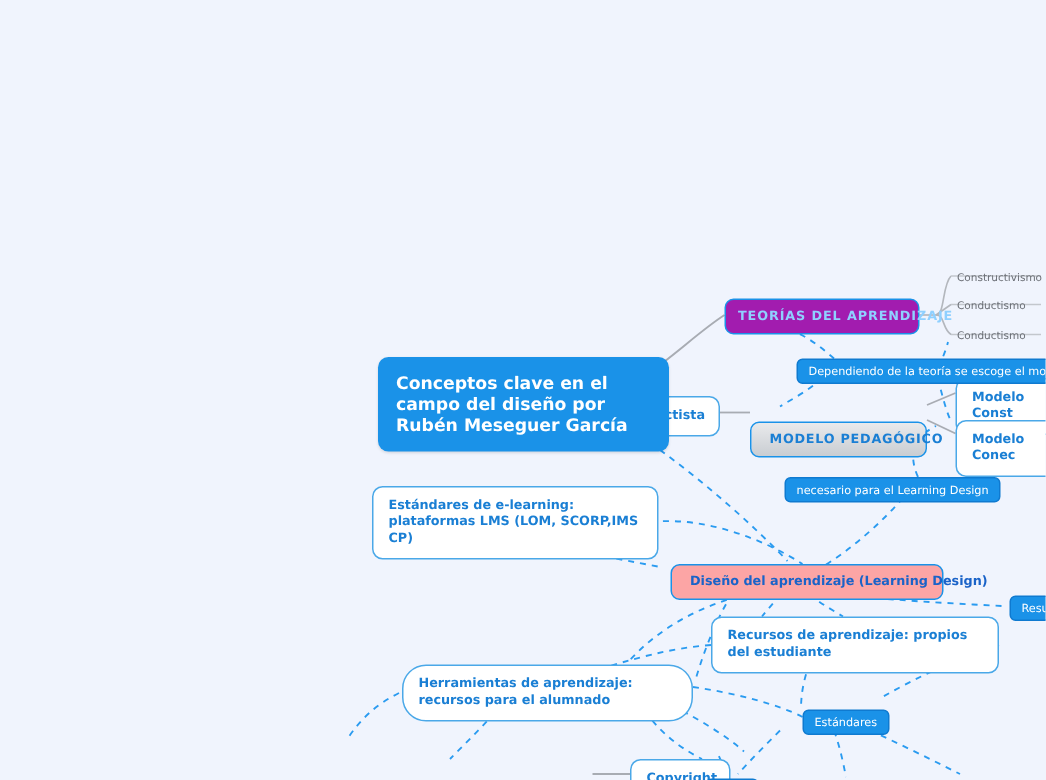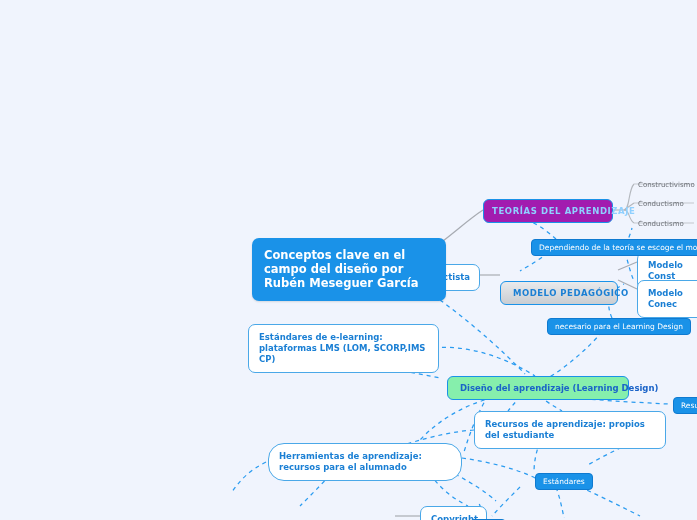--- a/index.html
+++ b/index.html
@@ -36,21 +36,21 @@
   
   .n-grey{
     background:linear-gradient(#e9eaec,#c9cdd2);
     border:1.4px solid #1a92e8;border-radius:6px;
     color:#1a7fd4;font-weight:bold;font-size:8.5px;letter-spacing:.5px;
     padding:6px 12px;text-align:center;
     z-index:30;
   }
   
   .n-orange{
-    background:#86efac;color:#1a63c8;
+    background:#fca5a5;color:#1a63c8;
     border:1.4px solid #1a92e8;border-radius:6px;
     font-weight:bold;font-size:8.5px;
     padding:6px 12px;text-align:center;
     z-index:30;
   }
   
   .n-box{
     background:#ffffff;color:#1a7fd4;
     border:1.4px solid #4aa8e8;border-radius:7px;
     font-weight:bold;font-size:8.5px;line-height:11px;
@@ -139,21 +139,21 @@
   <div class="node n-box" style="left:637px;top:280px;width:72px;">Modelo Conec</div>
 
   <div class="node n-box" style="left:390px;top:264px;width:90px;text-align:right;padding-right:9px;">...ctista</div>
 
   <div class="node n-grey" style="left:500px;top:265px;width:118px;margin-top:16px;">MODELO PEDAGÓGICO</div>
 
   <div class="node n-root" style="left:252px;top:238px;width:194px;">Conceptos clave en el campo del diseño por Rubén Meseguer García</div>
 
   <div class="node n-box" style="left:248px;top:324px;width:191px;">Estándares de e-learning: plataformas LMS (LOM, SCORP,IMS CP)</div>
 
-  <div class="node n-blue" style="left:523px;top:318px;margin-left:24px;">necesario para el Learning Design</div>
+  <div class="node n-blue" style="left:523px;top:318px;">necesario para el Learning Design</div>
 
   <div class="node n-orange" style="left:447px;top:376px;width:182px;">Diseño del aprendizaje (Learning Design)</div>
 
   <div class="node n-blue" style="left:673px;top:397px;">Resuel</div>
 
   <div class="node n-box" style="left:474px;top:411px;width:192px;">Recursos de aprendizaje: propios del estudiante</div>
 
   <div class="node n-box" style="left:268px;top:443px;width:194px;border-radius:16px;">Herramientas de aprendizaje: recursos para el alumnado</div>
 
   <div class="node n-blue" style="left:535px;top:473px;">Estándares</div>

